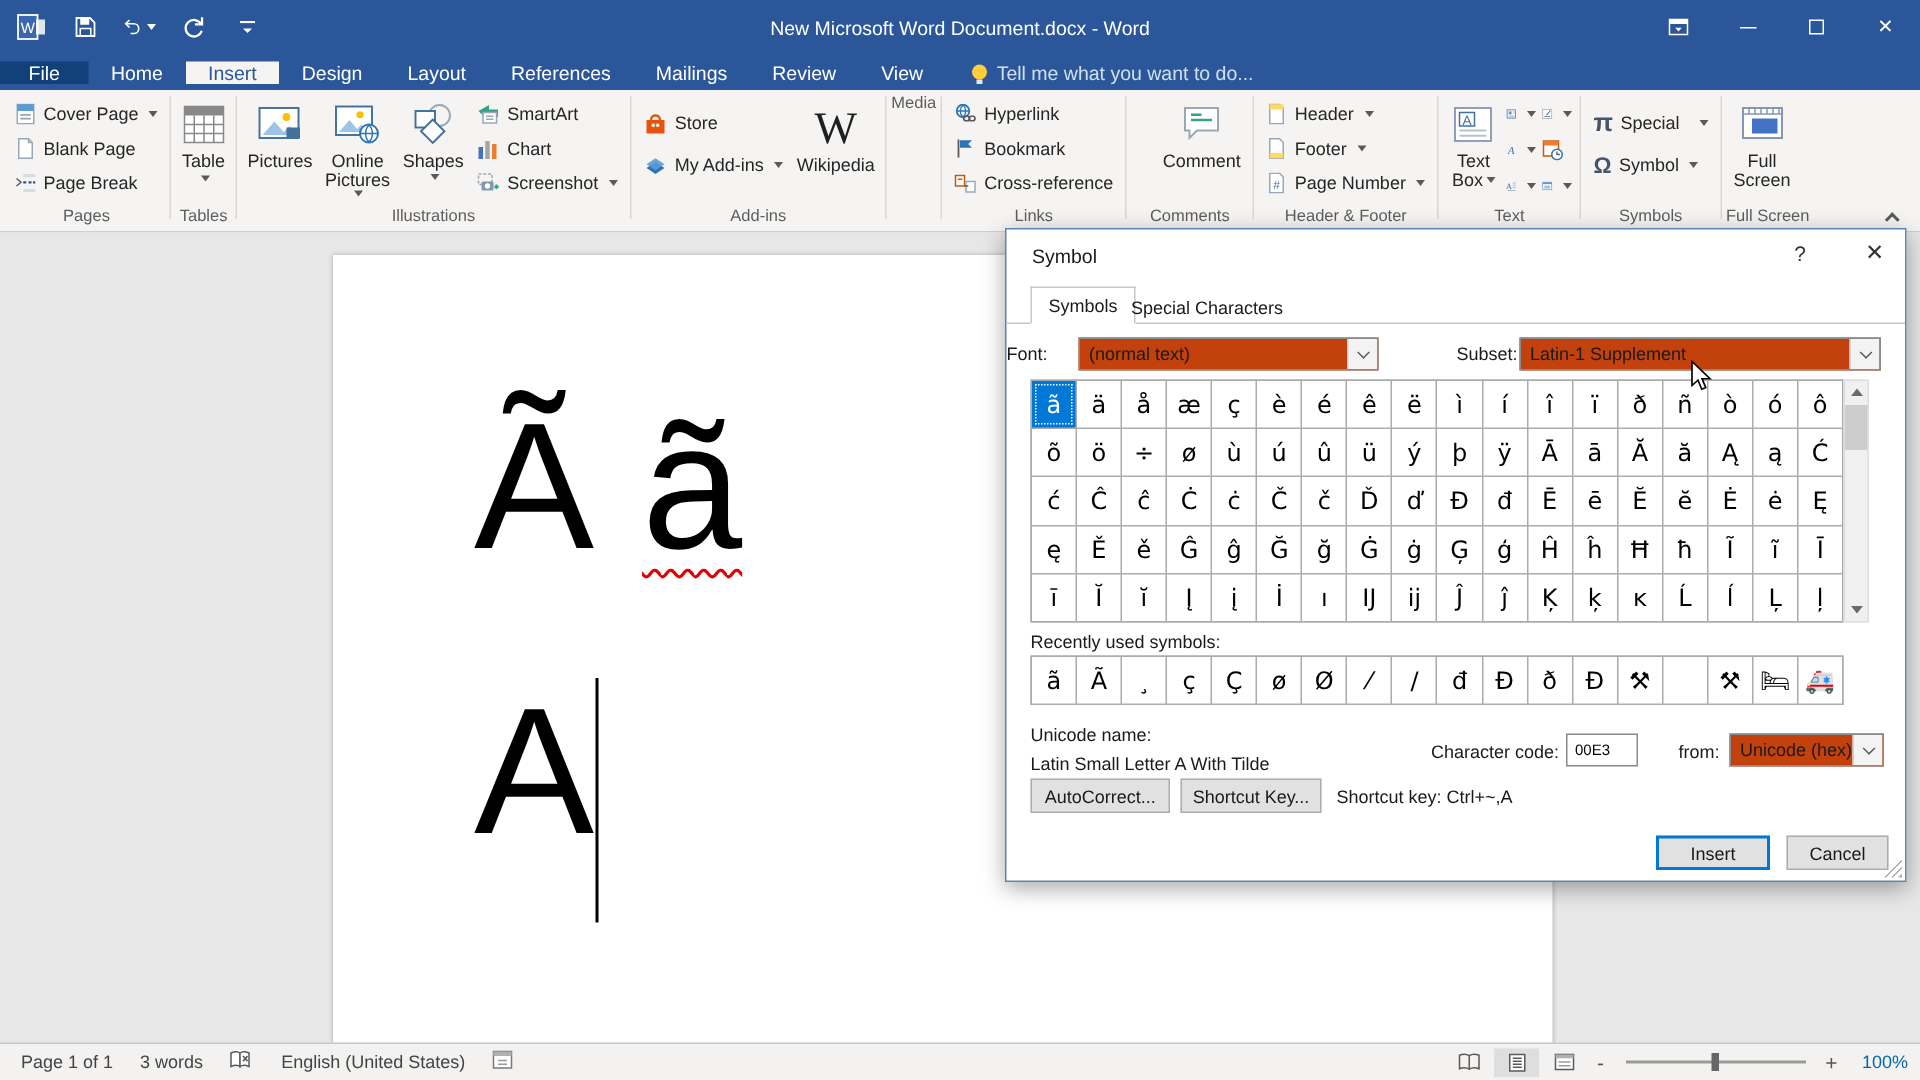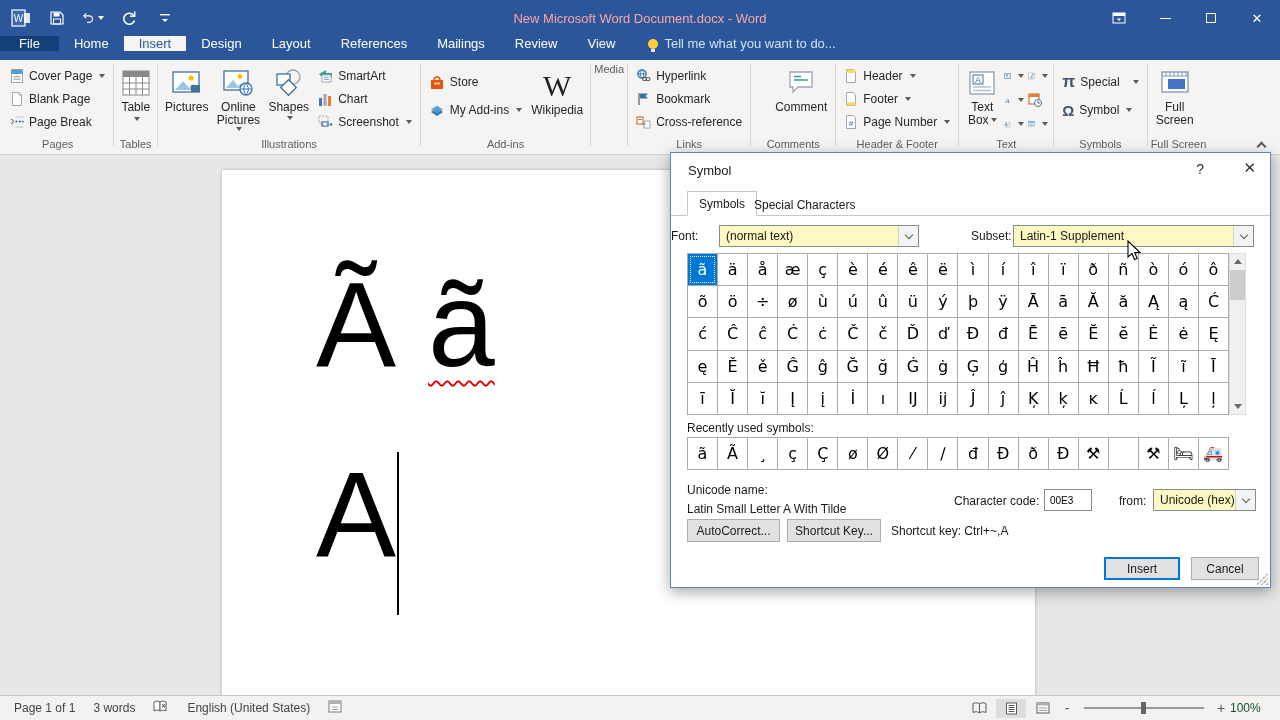--- a/index.html
+++ b/index.html
@@ -4,29 +4,29 @@
 <style>
   *{margin:0;padding:0;box-sizing:border-box;}
   html,body{width:1280px;height:720px;overflow:hidden;}
   body{font-family:"Liberation Sans","DejaVu Sans",sans-serif;background:#e7e7e7;position:relative;}
   .app{position:absolute;inset:0;}
 
   
   .tb{position:absolute;left:0;top:0;right:0;height:36px;background:#2b579a;display:flex;align-items:center;color:#fff;}
   .qat{display:flex;align-items:center;gap:14px;padding-left:10px;width:200px;}
   .ticon{display:flex;align-items:center;justify-content:center;width:22px;height:22px;}
-  .tb-title{position:absolute;left:0;right:0;text-align:center;font-size:13px;color:#fca5a5;pointer-events:none;}
+  .tb-title{position:absolute;left:0;right:0;text-align:center;font-size:13px;color:#ffffff;pointer-events:none;}
   .winbtns{position:absolute;right:0;top:0;height:36px;display:flex;}
   .wb{width:46px;height:36px;display:flex;align-items:center;justify-content:center;font-size:13px;color:#fff;}
   .wb-min i{display:block;width:11px;height:1px;background:#fff;}
   .wb-max i{display:block;width:10px;height:10px;border:1px solid #fff;}
   .caretdn{display:inline-block;width:0;height:0;border-left:3px solid transparent;border-right:3px solid transparent;border-top:4px solid #fff;}
 
   
-  .tabs{position:absolute;left:0;top:36px;right:0;height:24px;background:#2b579a;display:flex;align-items:flex-start;color:#fff;font-size:13px;}
+  .tabs{position:absolute;left:0;top:36px;right:0;height:24px;background:#2b579a;display:flex;align-items:center;color:#fff;font-size:13px;}
   .tab{padding:0 15px;display:flex;align-items:center;}
   .tab.active{background:#f5f4f2;color:#2b579a;}
   .tellme{display:flex;align-items:center;gap:6px;color:#cfe0f3;padding-left:18px;font-size:13px;}
   .bulb{width:10px;height:10px;border-radius:50%;background:#ffce3a;position:relative;}
   .bulb:after{content:"";position:absolute;left:3px;top:10px;width:4px;height:3px;background:#e4e8ee;}
   .tabs-right{margin-left:auto;display:flex;align-items:center;}
   .signin{padding:0 16px;font-size:13px;}
   .share{display:flex;align-items:center;gap:6px;background:#24498a;padding:0 16px;height:24px;font-size:13px;}
 
   
@@ -62,21 +62,21 @@
   .dlg-title{position:absolute;left:17px;top:10px;font-size:13px;color:#1a1a1a;}
   .dlg-help{position:absolute;right:66px;top:8px;font-size:14px;color:#333;}
   .dlg-close{position:absolute;right:14px;top:6px;font-size:15px;color:#333;}
   .dlg-tabs{position:absolute;left:0;right:0;top:40px;height:23px;border-bottom:1px solid #c7c7c7;}
   .dtab{position:absolute;bottom:-1px;height:23px;display:flex;align-items:center;padding:0 11px;font-size:12px;color:#1a1a1a;}
   .dtab.active{background:#fff;border:1px solid #c7c7c7;border-bottom:1px solid #fff;height:25px;}
   .dtab.t2pos{left:72px;}
   .dtab.t1pos{left:16px;}
   .drow-font{position:absolute;left:0;right:0;top:72px;height:22px;}
   .dlabel{position:absolute;font-size:12px;color:#1a1a1a;}
-  .combo{position:absolute;height:22px;background:#fef9c3;border:1px solid #8a8a8a;display:flex;align-items:center;padding:0 22px 0 6px;font-size:12px;white-space:nowrap;overflow:hidden;}
+  .combo{position:absolute;height:22px;background:#c2410c;border:1px solid #8a8a8a;display:flex;align-items:center;padding:0 22px 0 6px;font-size:12px;white-space:nowrap;overflow:hidden;}
   .combo .dd{position:absolute;right:0;top:0;bottom:0;width:20px;background:#f3f3f3;border-left:1px solid #d0d0d0;display:flex;align-items:center;justify-content:center;}
   .chev{display:inline-block;width:6px;height:6px;border-right:1.6px solid #5a5a5a;border-bottom:1.6px solid #5a5a5a;transform:rotate(45deg);margin-top:-3px;}
   .symgrid{position:absolute;left:16px;top:100px;width:542px;height:162px;background:#ababab;border:1px solid #ababab;display:grid;grid-template-columns:repeat(18,1fr);grid-auto-rows:1fr;gap:1px;}
   .symgrid .sym-cell{background:#fff;display:flex;align-items:center;justify-content:center;font-family:"DejaVu Sans",sans-serif;font-size:16px;color:#000;}
   .symgrid .sym-cell.sel{background:#0078d7;color:#fff;outline:1px dotted #fff;outline-offset:-3px;}
   .vscroll{position:absolute;left:558px;top:100px;width:17px;height:162px;background:#f0f0f0;border:1px solid #dedede;}
   .vs-up,.vs-dn{position:absolute;left:0;right:0;height:15px;display:flex;align-items:center;justify-content:center;}
   .vs-up{top:0;} .vs-dn{bottom:0;}
   .tri-up{width:0;height:0;border-left:4px solid transparent;border-right:4px solid transparent;border-bottom:5px solid #6a6a6a;}
   .tri-dn{width:0;height:0;border-left:4px solid transparent;border-right:4px solid transparent;border-top:5px solid #6a6a6a;}
@@ -101,21 +101,21 @@
 
   
   .status{position:absolute;left:0;bottom:0;right:0;height:25px;background:#f3f2f1;border-top:1px solid #c6c6c6;display:flex;align-items:center;font-size:12px;color:#444;}
   .st-item{padding:0 9px;white-space:nowrap;}
   .st-right{margin-left:auto;display:flex;align-items:center;gap:2px;padding-right:8px;}
   .viewbtn{width:30px;height:19px;display:flex;align-items:center;justify-content:center;}
   .viewbtn.sel{background:#dedede;}
   .zoomtrack{position:relative;width:120px;height:2px;background:#9a9a9a;margin:0 8px;}
   .zoomthumb{position:absolute;left:57px;top:-5px;width:5px;height:12px;background:#666;}
   .zsign{font-size:14px;color:#555;width:14px;text-align:center;}
-  .zoomlabel{width:42px;color:#14532d;}
+  .zoomlabel{width:42px;text-align:right;color:#0369a1;}
 
   
   .mcursor{position:absolute;left:1124px;top:240px;z-index:99;}
 </style>
 </head>
 <body>
 
 <div class="app">
 
   <div class="tb">

